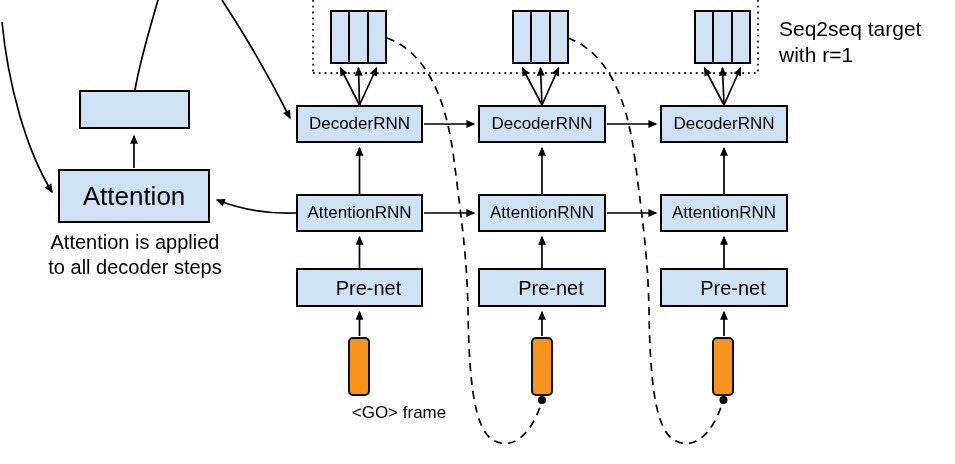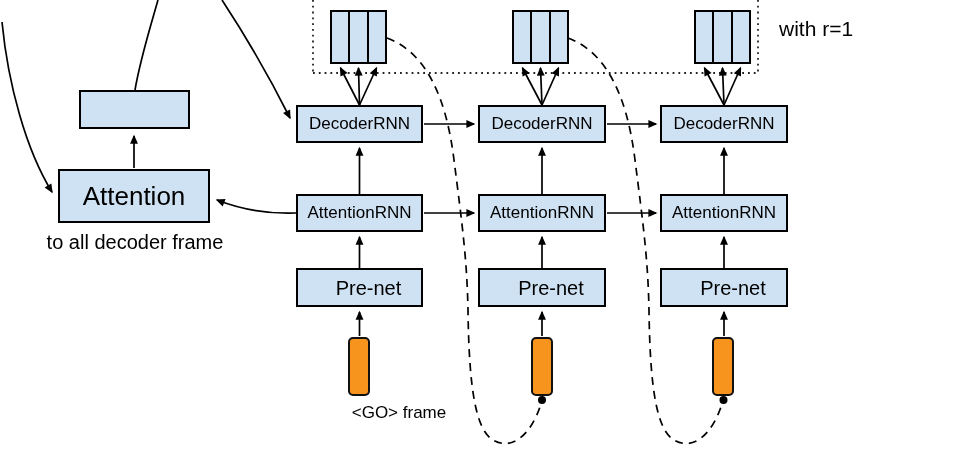--- a/index.html
+++ b/index.html
@@ -95,24 +95,26 @@
     </g>
     <circle cx="542" cy="400" r="4" fill="#000"></circle>
     <circle cx="723.5" cy="400" r="4" fill="#000"></circle>
   </svg>
 
   <div class="box" style="left:79px;top:90px;width:111px;height:39px;"></div>
   <div class="box attention-box" style="left:58px;top:169px;width:152px;height:54px;">
     <span class="ln">Attention</span>
   </div>
   <div class="note" style="left:30px;top:230px;width:210px;">
-    <div>to all decoder frame</div>
+    <div>Attention is applied</div>
+    <div>to all decoder steps</div>
   </div>
 
   <div class="seq-label" style="left:779px;top:16px;">
+    <div>Seq2seq target</div>
     <div>with r=1</div>
   </div>
 
   <div class="frames" style="left:330px;top:10px;width:57px;height:54px;">
     <div class="bar"></div>
     <div class="bar"></div>
     <div class="bar"></div>
   </div>
   <div class="frames" style="left:512px;top:10px;width:57px;height:54px;">
     <div class="bar"></div>

